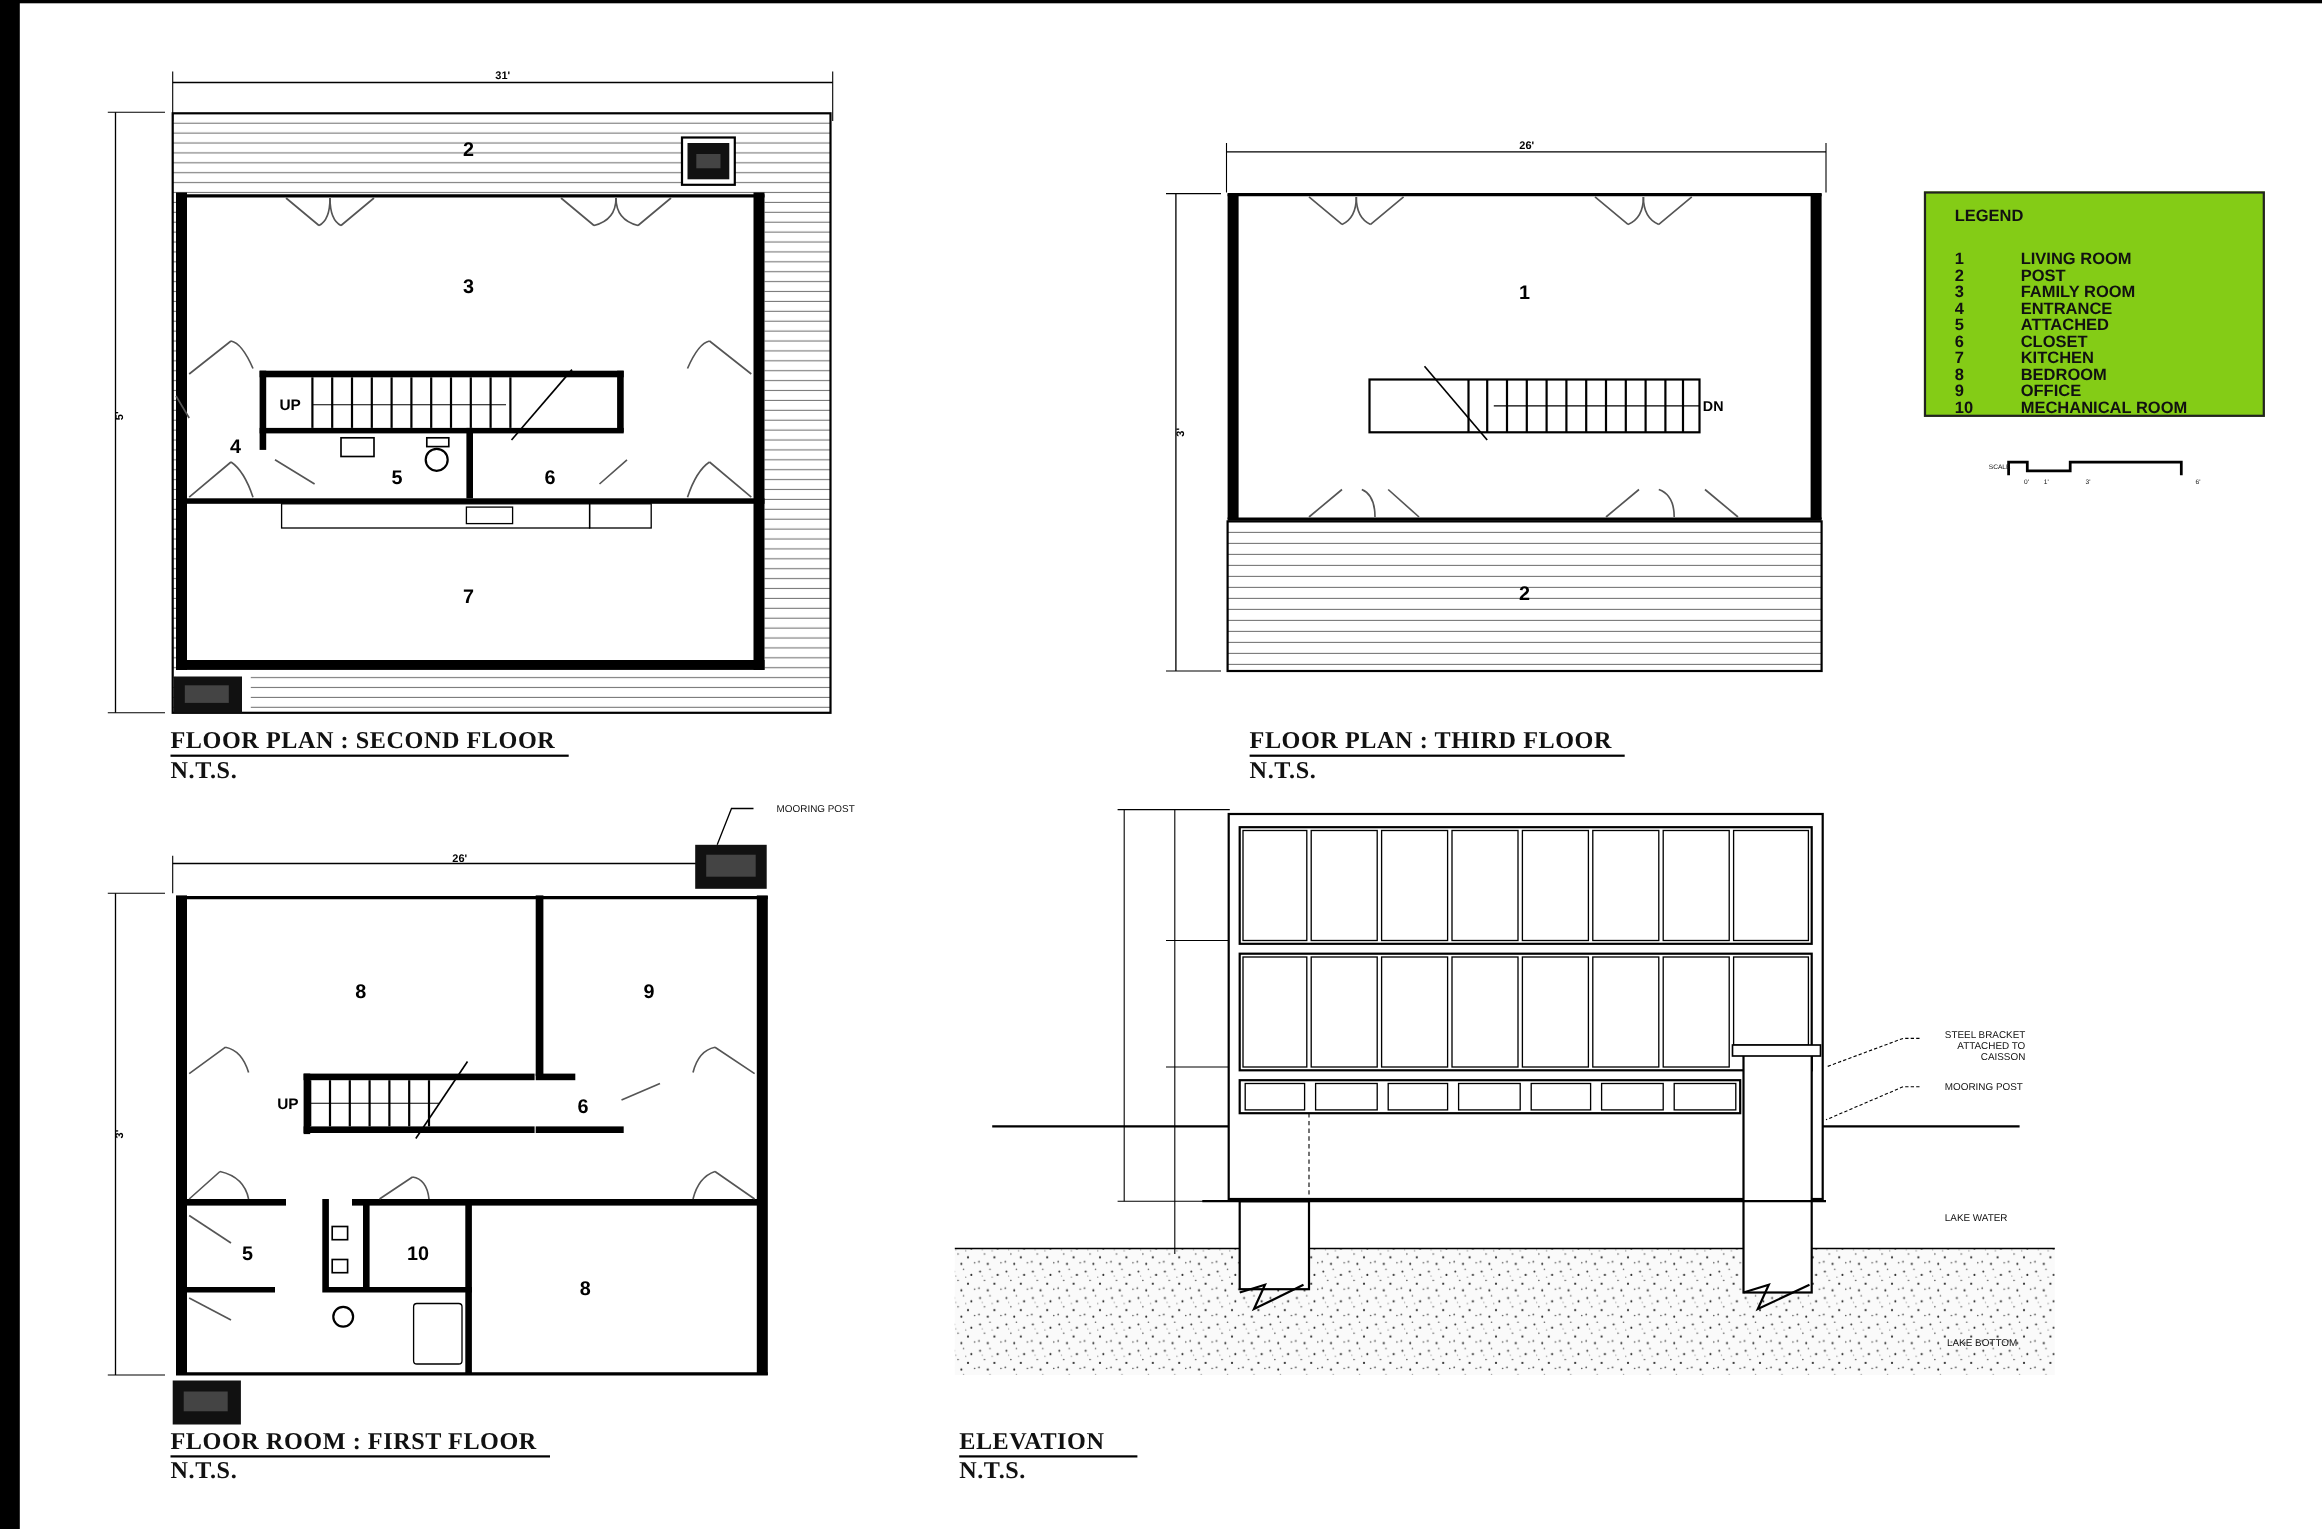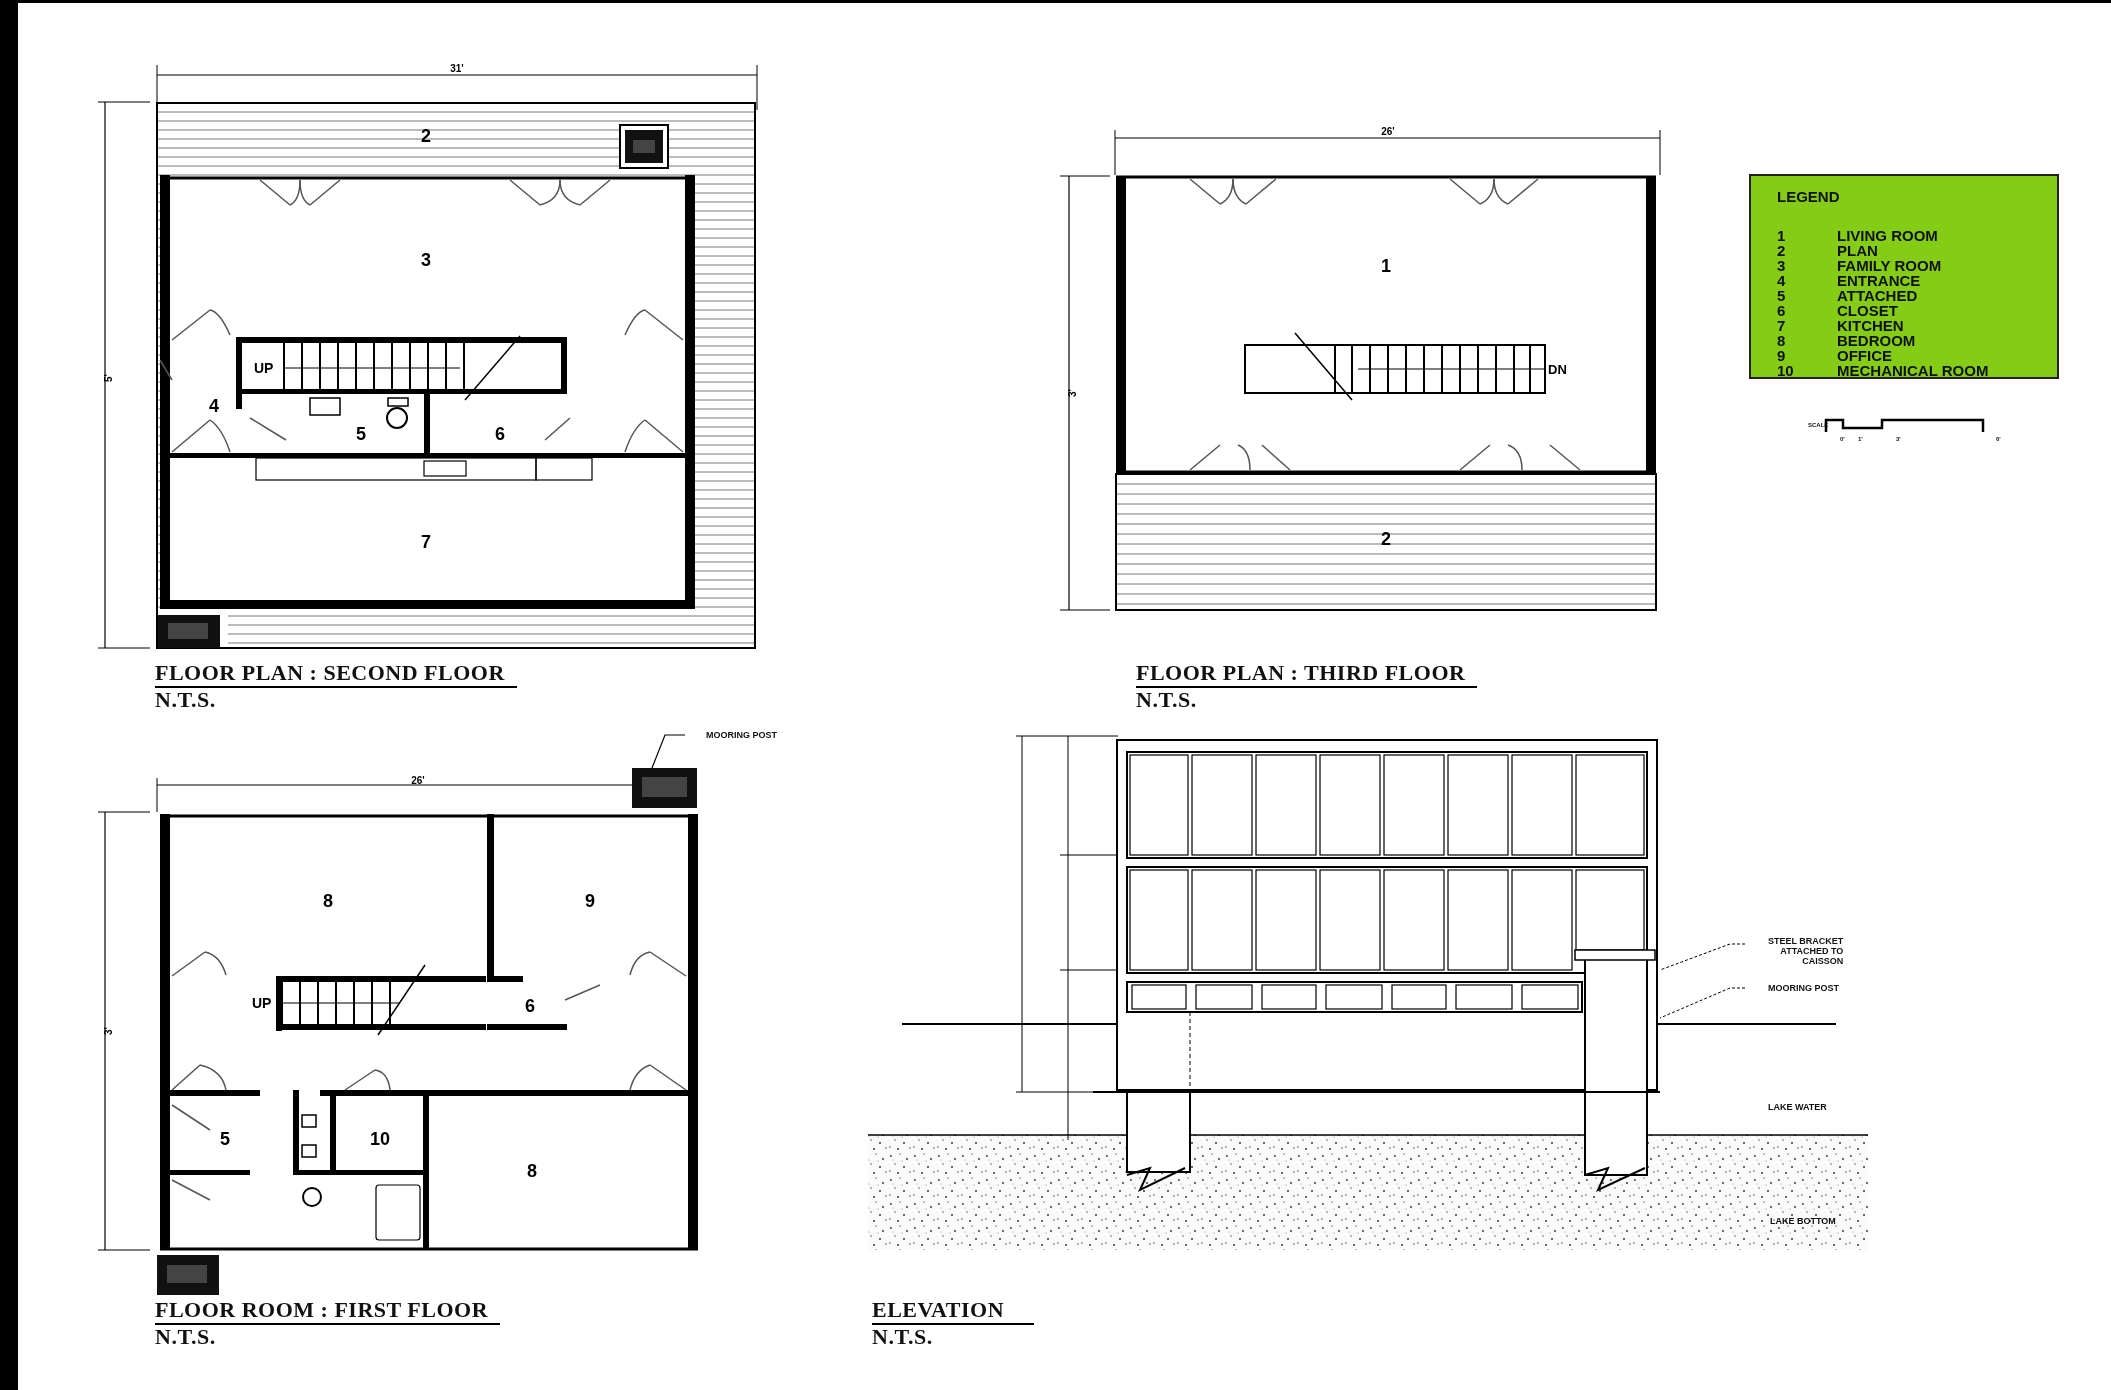--- a/index.html
+++ b/index.html
@@ -8,21 +8,21 @@
   .frame-top{position:absolute;left:0;top:0;width:2111px;height:3px;background:#000;}
   svg{position:absolute;left:0;top:0;}
   .title{position:absolute;font-family:"Liberation Serif",serif;font-weight:bold;font-size:22px;letter-spacing:0.5px;}
   .title .main{display:inline-block;border-bottom:2px solid #000;padding-right:12px;white-space:nowrap;}
   .title .sub{display:block;line-height:24px;}
   .legend{position:absolute;left:1749px;top:174px;width:310px;height:205px;border:2px solid #222;box-sizing:border-box;background:#84cc16;}
   .legend-title{position:absolute;left:26px;top:12px;font-weight:bold;font-size:15px;}
   .legend-list{position:absolute;left:26px;top:52px;font-weight:bold;font-size:15px;line-height:15px;}
   .legend-row{display:flex;}
   .legend-num{width:60px;}
-  .note{position:absolute;font-weight:bold;font-size:9px;line-height:10px;white-space:nowrap;padding-left:18px;}
+  .note{position:absolute;font-weight:normal;font-size:9px;line-height:10px;white-space:nowrap;padding-left:18px;}
   .room{font-family:"Liberation Sans",sans-serif;font-weight:bold;font-size:18px;}
 </style>
 </head>
 <body>
 
 <div class="frame-left"></div>
 <div class="frame-top"></div>
 
 <svg width="2111" height="1390" viewBox="0 0 2111 1390">
   <defs>
@@ -346,21 +346,21 @@
 
 <div class="legend">
   <div class="legend-title">LEGEND</div>
   <div class="legend-list">
     <div class="legend-row">
         <span class="legend-num">1</span>
         <span>LIVING ROOM</span>
       </div>
     <div class="legend-row">
         <span class="legend-num">2</span>
-        <span>PLAN</span>
+        <span>POST</span>
       </div>
     <div class="legend-row">
         <span class="legend-num">3</span>
         <span>FAMILY ROOM</span>
       </div>
     <div class="legend-row">
         <span class="legend-num">4</span>
         <span>ENTRANCE</span>
       </div>
     <div class="legend-row">

